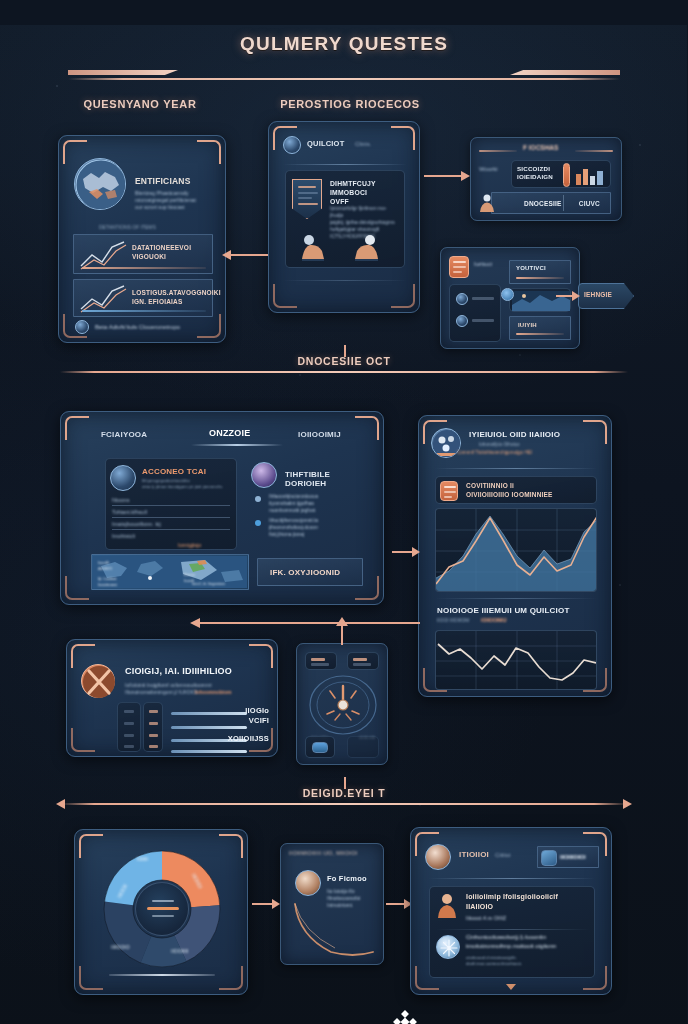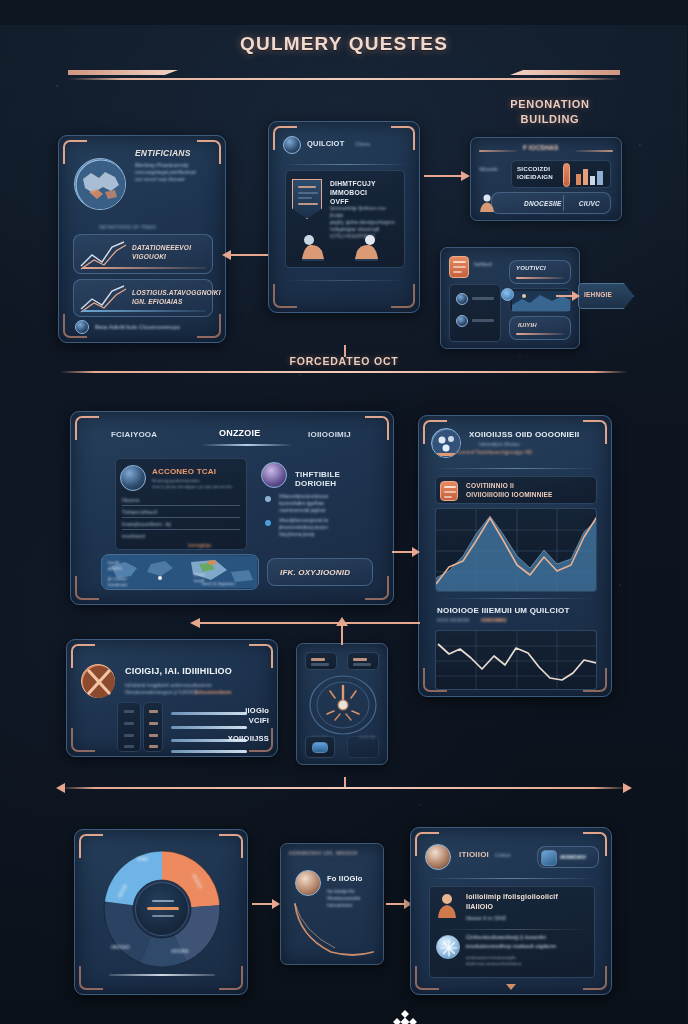--- a/index.html
+++ b/index.html
@@ -104,22 +104,21 @@
     border: 1px solid #3a5878;
     border-radius: 7px;
     box-shadow: inset 0 0 16px rgba(8,16,28,.7), 0 2px 10px rgba(0,0,0,.5);
   }
 
   
   .sub {
     position: absolute;
     background: linear-gradient(170deg, rgba(47,72,102,.75), rgba(29,48,74,.75));
     border: 1px solid rgba(96,132,170,.55);
-    border-radius: 8px;
-    font-style: italic;
+    border-radius: 1px;
   }
   .sub-dark {
     position: absolute;
     background: linear-gradient(170deg, rgba(23,38,58,.9), rgba(17,28,44,.92));
     border: 1px solid rgba(76,108,145,.45);
     border-radius: 5px;
   }
   .bar-copper {
     position: absolute; height: 2px;
     background: linear-gradient(90deg, #e5a98e, rgba(229,169,142,.1));
@@ -218,36 +217,36 @@
 
   <div class="header">
     <div class="title t">QULMERY QUESTES</div>
     <div class="rule-wrap">
       <div class="rule-tip l"></div>
       <div class="rule-tip r"></div>
       <div class="rule-main"></div>
     </div>
   </div>
 
-  <div class="col-cap" style="left:460px; top:72px; width:180px; white-space:pre-line;">PENONATION
-BUILDING</div>
+  <div class="col-cap" style="left:40px; top:72px; width:200px;">QUESNYANO YEAR</div>
+  <div class="col-cap" style="left:250px; top:72px; width:200px;">PEROSTIOG RIOCECOS</div>
 
   <div class="panel" style="left:58px; top:110px; width:168px; height:208px;">
     <div class="corner-b"></div>
 
     <div class="circ" style="left:15px; top:22px; width:52px; height:52px;">
       <svg width="52" height="52" viewBox="0 0 52 52">
         <circle cx="26" cy="26" r="25" fill="#3a5f87"></circle>
         <path d="M8 20 L16 14 L24 19 L30 13 L40 18 L44 26 L36 32 L28 28 L18 34 L10 29 Z" fill="#cfdced" opacity=".75"></path>
         <path d="M14 33 L22 30 L28 35 L22 40 Z" fill="#e08f63" opacity=".85"></path>
         <path d="M30 33 L40 31 L42 38 L33 40 Z" fill="#e08f63" opacity=".7"></path>
         <circle cx="26" cy="26" r="25" fill="none" stroke="#9dc2e4" stroke-width="1.2"></circle>
       </svg>
     </div>
-    <div style="position:absolute; left:76px; top:12px; width:80px;font-style:italic;">
+    <div style="position:absolute; left:76px; top:40px; width:80px;">
       <div class="t blur" style="font-size:8.5px; font-weight:700; color:#e7e0da;">ENTIFICIANS</div>
       <div class="t blur2" style="font-size:5.2px; line-height:7px; margin-top:4px; white-space:pre-line; color:#a9bdd2;">Blertizeg Phasticarnsily
 microsiginegal perfilicienat
 our scrort sup biocast</div>
     </div>
 
     <div class="t blur3" style="position:absolute; left:40px; top:88px; font-size:5px; color:#8aa0b8;">DETANTIONS OF ITEMS</div>
 
     <div class="sub" style="left:14px; top:98px; width:140px; height:40px;">
       <svg width="52" height="34" viewBox="0 0 52 34" style="position:absolute;left:4px;top:3px;">
@@ -391,25 +390,25 @@
     <div class="shaft" style="left:0; top:4px; width:38px; height:2px;"></div>
     <div class="head" style="right:0; top:0; border-top:5px solid transparent; border-bottom:5px solid transparent; border-left:9px solid #e6a78f;"></div>
   </div>
   <div class="arrow" style="left:556px; top:266px; width:24px; height:10px;">
     <div class="shaft" style="left:0; top:4px; width:16px; height:2px;"></div>
     <div class="head" style="right:0; top:0; border-top:5px solid transparent; border-bottom:5px solid transparent; border-left:8px solid #e6a78f;"></div>
   </div>
 
   <div class="sec" style="top:330px;">
     <div class="sec-tick" style="top:-10px;"></div>
-    <div class="sec-label">FORCEDATEO OCT</div>
+    <div class="sec-label">DNOCESIIE OCT</div>
     <div class="sec-line"></div>
   </div>
 
-  <div class="panel" style="left:70px; top:386px; width:324px; height:194px;">
+  <div class="panel" style="left:60px; top:386px; width:324px; height:194px;">
     <div class="corner-b"></div>
 
     <div class="t blur" style="position:absolute; left:40px; top:18px; font-size:8px; font-weight:700; color:#d3dde9;">FCIAIYOOA</div>
     <div class="t blur" style="position:absolute; left:148px; top:16px; font-size:9px; font-weight:700; color:#ffffff;">ONZZOIE</div>
     <div style="position:absolute; left:130px; top:32px; width:92px; height:2px; background:linear-gradient(90deg, rgba(160,195,230,0), #b9cfe6, rgba(160,195,230,0));"></div>
     <div class="t blur" style="position:absolute; right:42px; top:18px; font-size:8px; font-weight:700; color:#d3dde9;">IOIIOOIMIJ</div>
 
     <div class="sub-dark" style="left:44px; top:46px; width:132px; height:92px;">
       <div class="circ" style="left:4px; top:6px; width:26px; height:26px;"></div>
       <div class="t blur" style="position:absolute; left:36px; top:8px; font-size:8px; font-weight:700; color:#ec9a6e;">ACCONEO TCAI</div>
@@ -471,21 +470,21 @@
 
     <div class="circ" style="left:12px; top:12px; width:30px; height:30px;">
       <svg width="30" height="30" viewBox="0 0 30 30">
         <circle cx="15" cy="15" r="14" fill="#33527a"></circle>
         <circle cx="10" cy="11" r="3.5" fill="#dfe8f2"></circle>
         <circle cx="19" cy="10" r="3" fill="#cdd9e6"></circle>
         <circle cx="14" cy="19" r="3.5" fill="#e3efff"></circle>
         <path d="M5 24 L25 24 L25 27 L5 27Z" fill="#e19a72"></path>
       </svg>
     </div>
-    <div class="t blur" style="position:absolute; left:50px; top:14px; font-size:8px; font-weight:700; color:#e7eef5;">XOIIOIIJSS OIID OOOONIEII</div>
+    <div class="t blur" style="position:absolute; left:50px; top:14px; font-size:8px; font-weight:700; color:#e7eef5;">IYIEIUIOL OIID IIAIIOIO</div>
     <div class="t blur3" style="position:absolute; left:60px; top:26px; font-size:4.6px; color:#9ab0c7;">Iohonotfjcio Oihotco</div>
     <div class="t blur2" style="position:absolute; left:38px; top:34px; font-size:4.6px; color:#e2a07a;">Comnnif  Tiiolothisonrchjgonuijgo HEI</div>
 
     <div class="divider-h" style="left:16px; top:52px; width:162px;"></div>
 
     <div class="sub-dark" style="left:16px; top:60px; width:162px; height:28px;">
       <div class="chip-orange" style="left:4px; top:4px; width:18px; height:20px;">
         <div class="tl" style="left:3px; top:4px; width:12px; height:2px; background:rgba(255,240,232,.85);"></div>
         <div class="tl" style="left:3px; top:9px; width:12px; height:2px; background:rgba(255,240,232,.6);"></div>
         <div class="tl" style="left:3px; top:14px; width:8px;  height:2px; background:rgba(255,240,232,.6);"></div>
@@ -614,20 +613,21 @@
     <div class="sub-dark" style="right:8px; bottom:6px; width:32px; height:22px; opacity:.5;"></div>
   </div>
 
   <div class="arrow" style="left:336px; top:592px; width:12px; height:28px;">
     <div class="shaft" style="left:5px; top:8px; width:2px; height:20px;"></div>
     <div class="head" style="left:0; top:0; border-left:6px solid transparent; border-right:6px solid transparent; border-bottom:9px solid #e6a78f;"></div>
   </div>
 
   <div class="sec" style="top:762px;">
     <div class="sec-tick" style="top:-10px;"></div>
+    <div class="sec-label">DEIGID.EYEI T</div>
     <div class="sec-line">
       <div style="position:absolute; left:-4px; top:-4px; width:0; height:0;
                   border-top:5px solid transparent; border-bottom:5px solid transparent; border-right:9px solid #e6a78f;"></div>
       <div style="position:absolute; right:-4px; top:-4px; width:0; height:0;
                   border-top:5px solid transparent; border-bottom:5px solid transparent; border-left:9px solid #e6a78f;"></div>
     </div>
   </div>
 
   <div class="panel" style="left:74px; top:804px; width:174px; height:166px;">
     <div class="corner-b"></div>
@@ -666,21 +666,21 @@
     <div style="position:absolute; left:34px; bottom:18px; width:106px; height:2.5px;
                 background:linear-gradient(90deg, rgba(200,215,232,.2), #cfdae7, rgba(200,215,232,.2)); border-radius:2px;"></div>
   </div>
 
   <div class="panel-flat" style="left:280px; top:818px; width:104px; height:122px;">
     <div class="t blur2" style="position:absolute; left:8px; top:6px; font-size:5.5px; color:#d3c0b8; letter-spacing:.3px;">IIOIIMIOIIIII IJO, MIIOIOI</div>
 
     <div class="circ" style="left:14px; top:26px; width:26px; height:26px;
                 background:radial-gradient(circle at 38% 32%, #f0dbc9, #b08062 60%, #5d3e2c);"></div>
 
-    <div class="t blur" style="position:absolute; left:46px; top:30px; font-size:7.5px; font-weight:700; color:#f0f5fa;">Fo IIOGIo</div>
+    <div class="t blur" style="position:absolute; left:46px; top:30px; font-size:7.5px; font-weight:700; color:#f0f5fa;">Fo Ficmoo</div>
     <div class="t blur2" style="position:absolute; left:46px; top:44px; width:54px; font-size:5px; line-height:7px; white-space:pre-line; color:#b1c4d8;">Ito Ioiotjo-Ifo
 Ifinoiiocoonofoi
 Inimoiziomi.</div>
 
     <svg width="92" height="58" viewBox="0 0 92 58" style="position:absolute; left:8px; bottom:4px;">
       <path d="M6 2 Q10 34 42 50 Q64 56 84 50" fill="none" stroke="#c98d6a" stroke-width="1.8" stroke-linecap="round"></path>
       <path d="M6 2 Q14 30 46 46" fill="none" stroke="#e5b293" stroke-width="1" opacity=".6"></path>
     </svg>
   </div>
 

